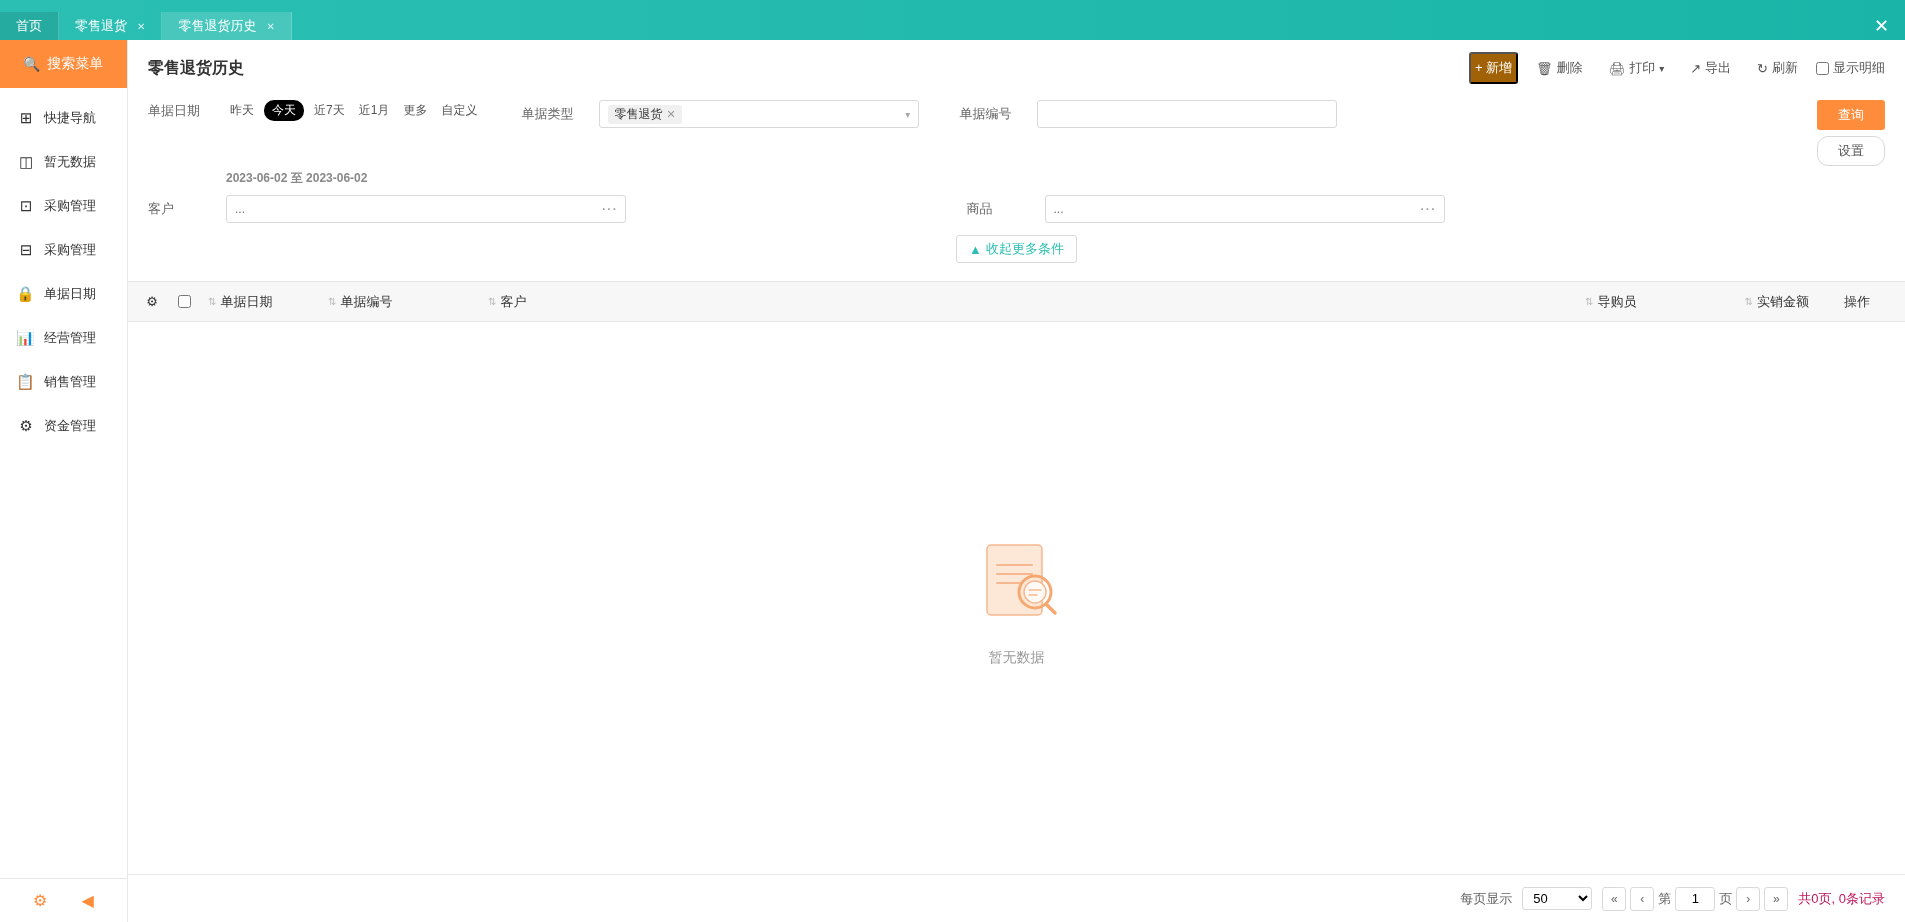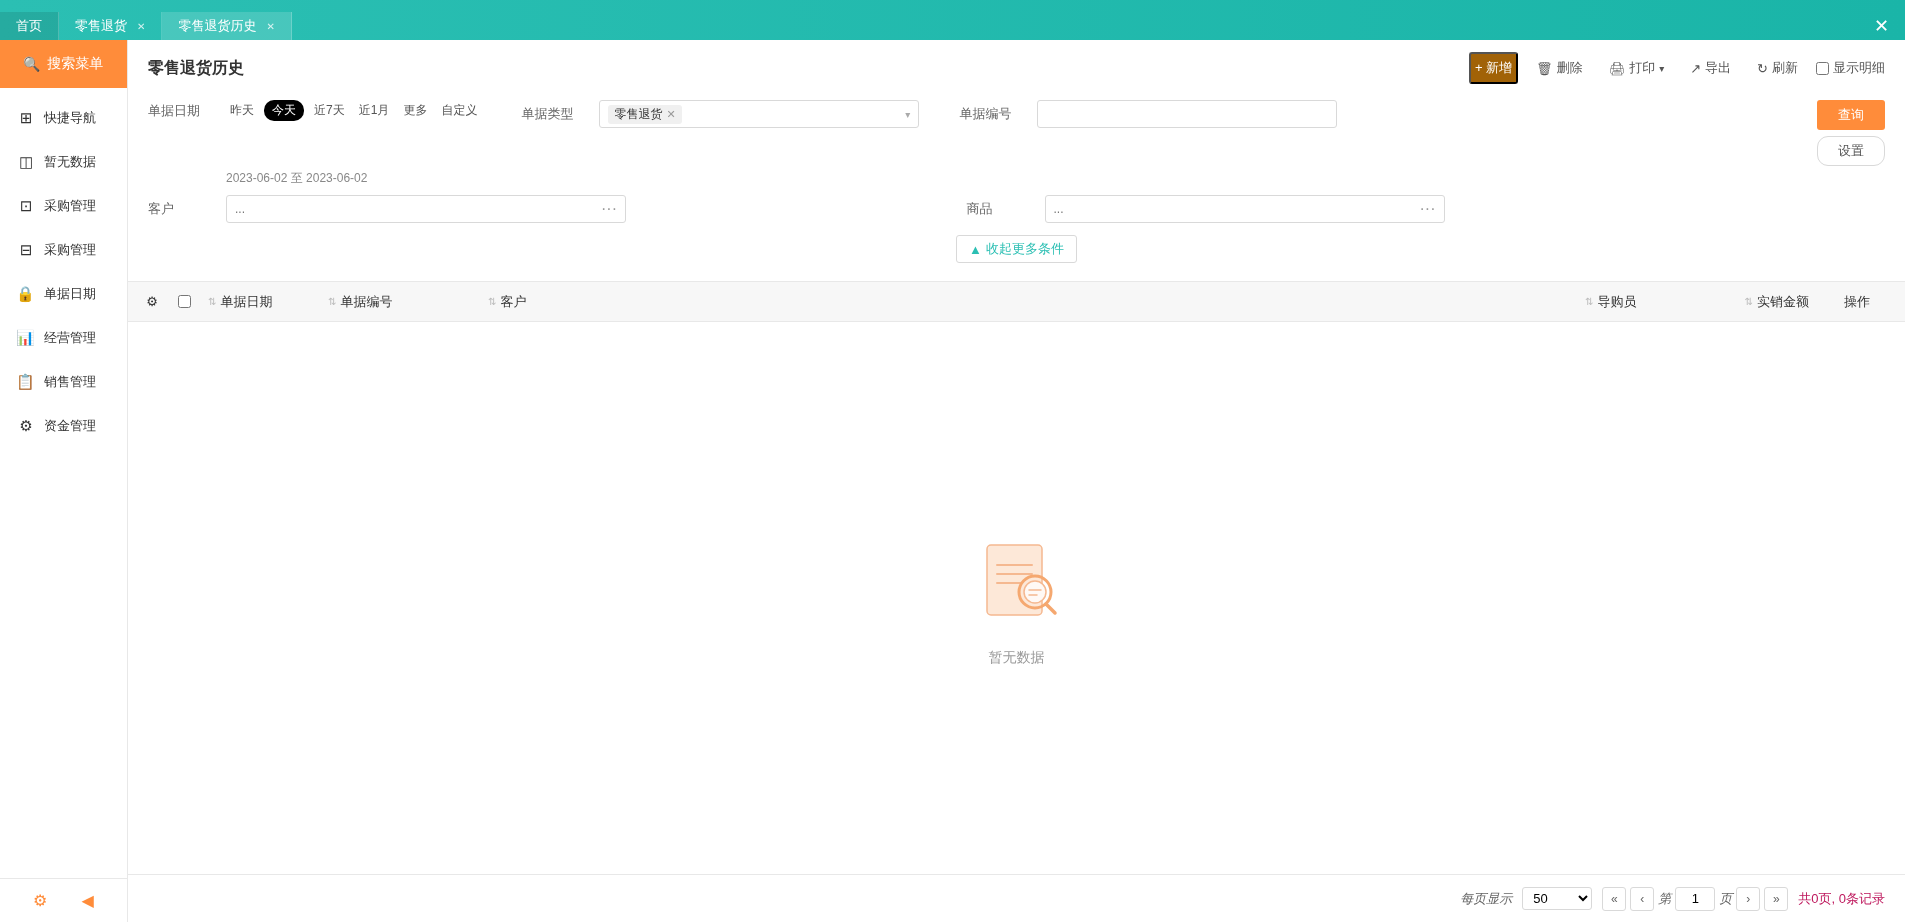--- a/index.html
+++ b/index.html
@@ -332,21 +332,20 @@
       display: flex;
       align-items: center;
       justify-content: flex-end;
       padding: 0 20px;
       gap: 10px;
       flex-shrink: 0;
     }
     .pagination-label {
       color: #666;
       font-size: 13px;
-      font-style: italic;
     }
     .pagination-select {
       border: 1px solid #d9d9d9;
       border-radius: 3px;
       padding: 2px 20px 2px 6px;
       font-size: 13px;
       background: #fff;
       cursor: pointer;
       outline: none;
     }
@@ -548,21 +547,21 @@
               <input type="text" placeholder="" style="">
             </div>
           </div>
 
           <div class="query-set-group">
             <button class="btn-query">查询</button>
             <button class="btn-set">设置</button>
           </div>
         </div>
 
-        <div style="display:flex; align-items:flex-start; padding: 0 0 4px 70px;">
+        <div style="display:flex; align-items:flex-start; padding: 0 0 4px 70px; font-weight: bold;">
           <span class="date-range">2023-06-02 至 2023-06-02</span>
         </div>
 
         <div style="display:flex; align-items:center; gap:0; padding: 4px 0;">
           <div style="display:flex; align-items:center; gap:8px; flex:1; margin-right:40px;">
             <span class="filter-label">客户</span>
             <div class="filter-input-wrap" style="flex:1; max-width:400px;">
               <input type="text" placeholder="..." style="">
               <span class="filter-dots">···</span>
             </div>

